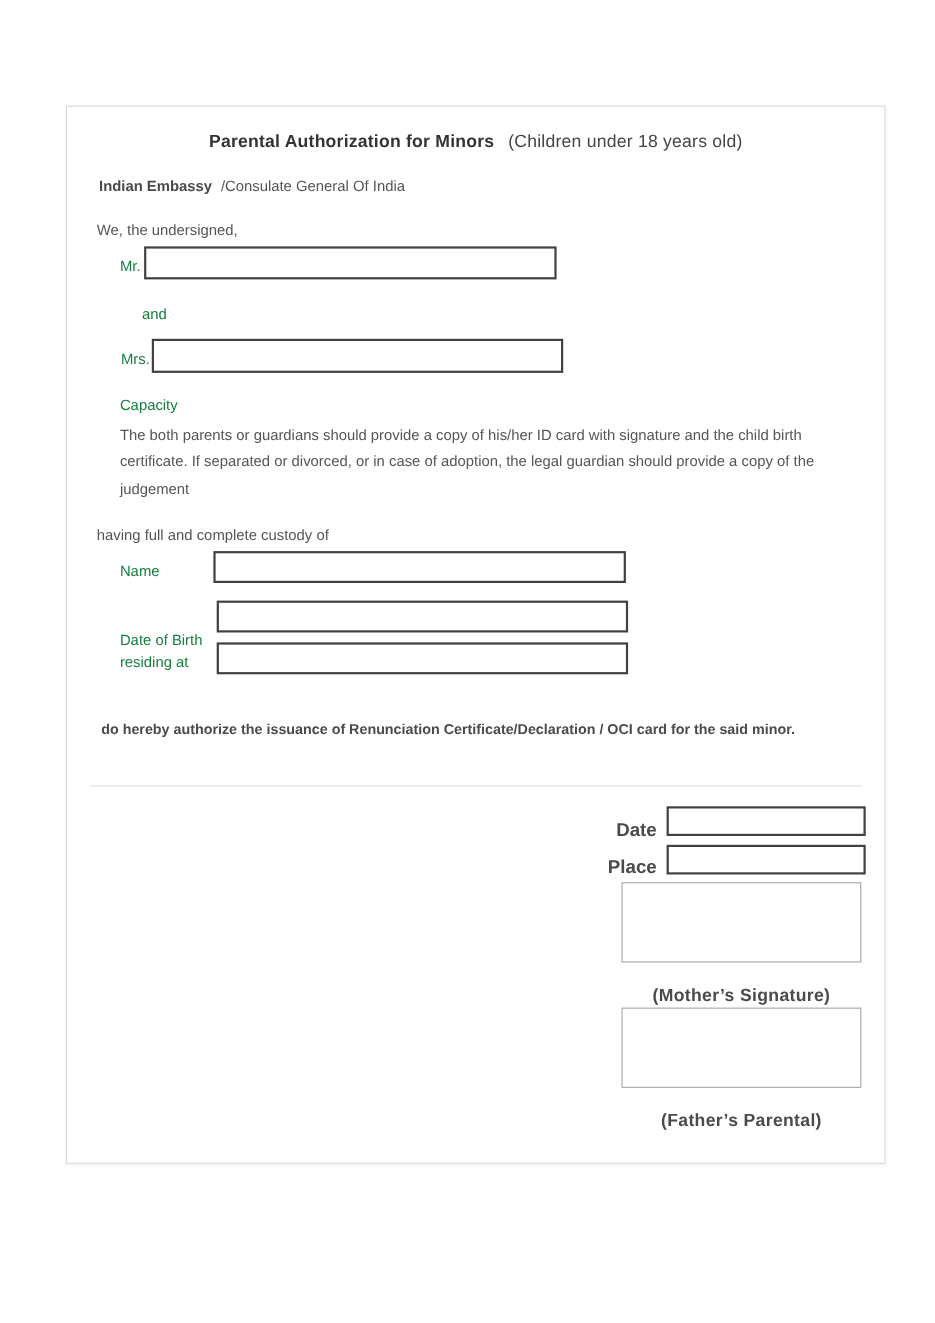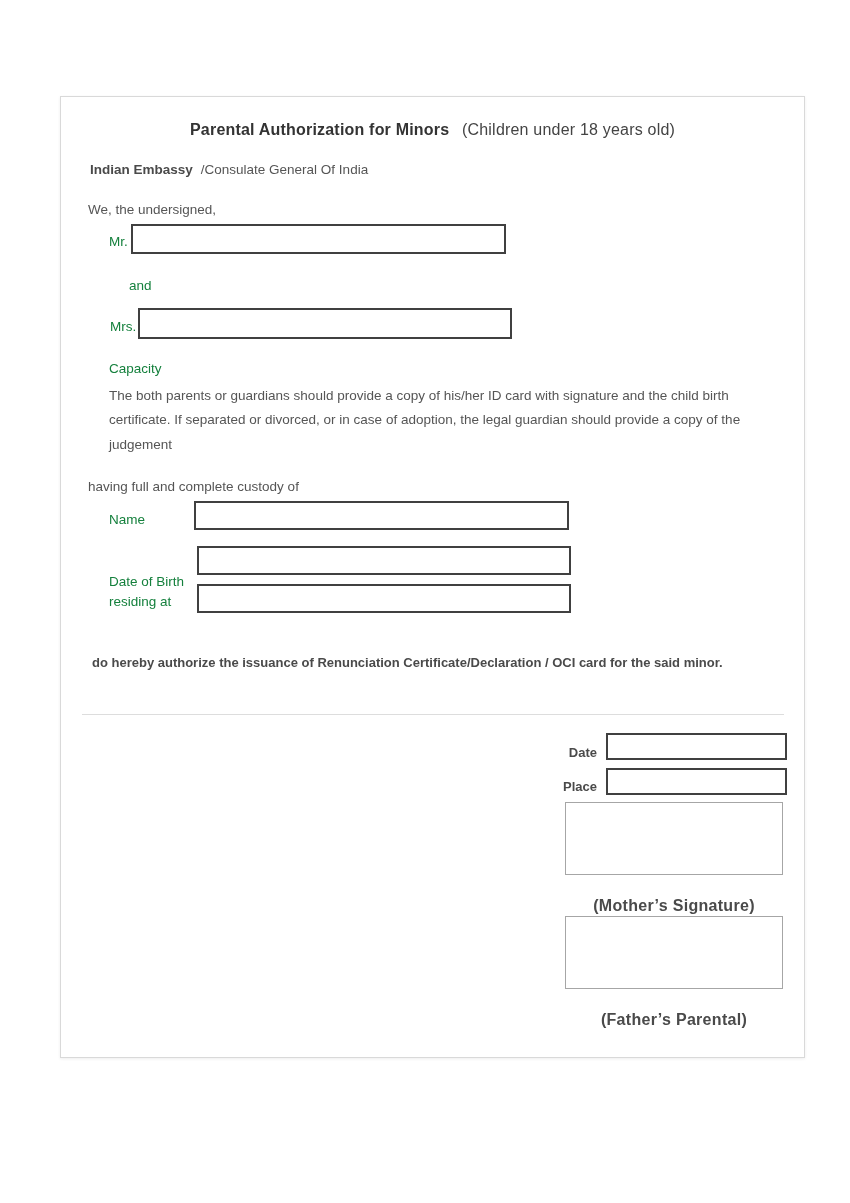--- a/index.html
+++ b/index.html
@@ -79,21 +79,21 @@
     color: #555555;
     white-space: nowrap;
   }
   .divider {
     left: 21px; top: 617px; width: 702px;
     border-top: 1px solid #dddddd;
     height: 0;
   }
 
   .right-label {
-    font-size: 13px;
+    font-size: 17px;
     font-weight: bold;
     color: #4a4a4a;
     text-align: right;
     width: 100px;
     white-space: nowrap;
   }
 
   .sig-box {
     position: absolute;
     width: 218px;

